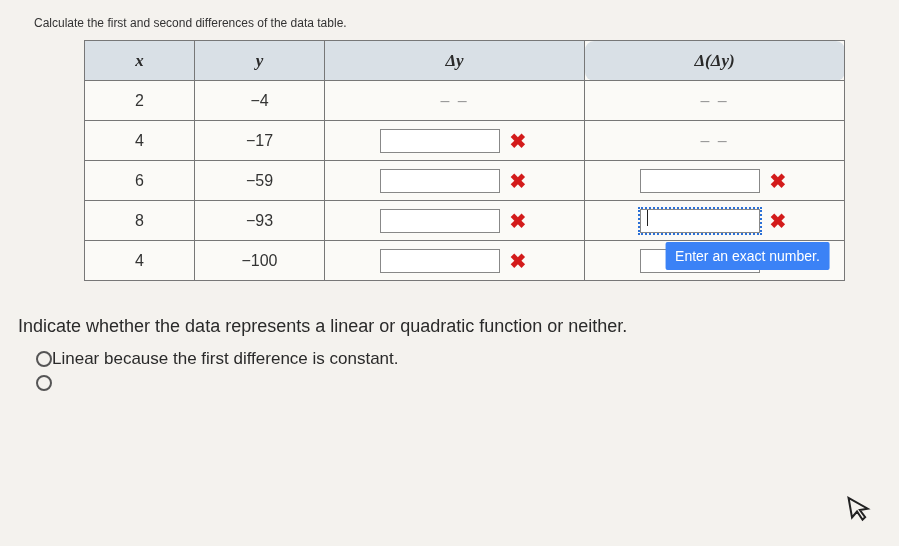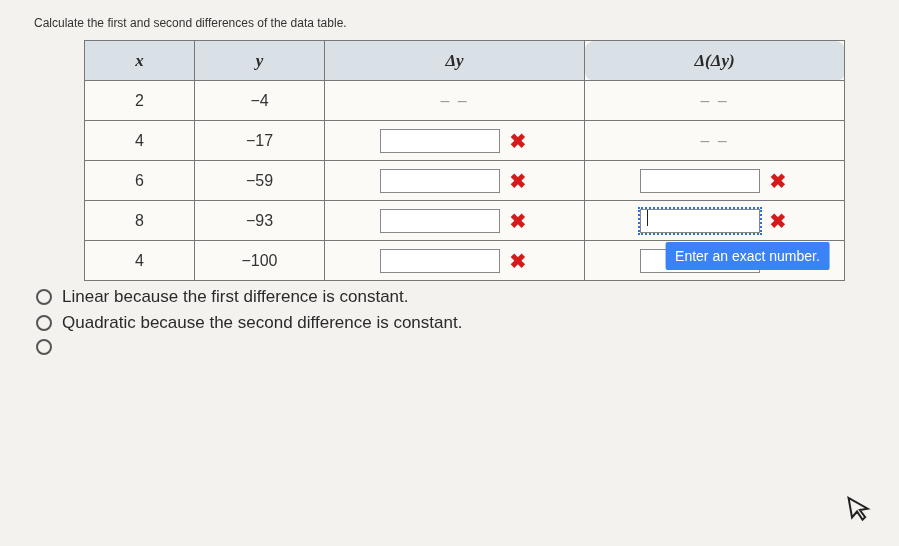--- a/index.html
+++ b/index.html
@@ -97,21 +97,20 @@
   .question {
     margin: 28px 4px 0 4px;
     font-size: 18px;
     color: #2a2a2a;
     line-height: 1.9;
   }
   .opts { margin-top: 4px; }
   .opt {
     display: flex;
     align-items: center;
-    gap: 10px;
     margin: 6px 0 6px 22px;
     font-size: 17px;
   }
   .radio {
     width: 16px;
     height: 16px;
     border: 2px solid #555;
     border-radius: 50%;
     flex: 0 0 auto;
   }
@@ -209,31 +208,28 @@
         <td>
           <div class="cellwrap">
             <span class="ansbox"></span>
             <span class="xmark">✖</span>
           </div>
         </td>
       </tr>
     </tbody>
   </table>
 
+  <div class="question">Indicate whether the data represents a linear or quadratic function or neither.</div>
   <div class="opts">
     <div class="opt">
       <span class="radio"></span>
       <span>Linear because the first difference is constant.</span>
     </div>
     <div class="opt">
       <span class="radio"></span>
-      <span>Quadratic because the second difference is constant.</span>
-    </div>
-    <div class="opt">
-      <span class="radio"></span>
     </div>
   </div>
 
   <div class="cursor-arrow">
     <svg width="22" height="28" viewBox="0 0 22 28">
       <path d="M2 2 L2 22 L8 17 L12 26 L15 24 L11 16 L19 16 Z" fill="none" stroke="#222" stroke-width="2"></path>
     </svg>
   </div>
 </div>
 

